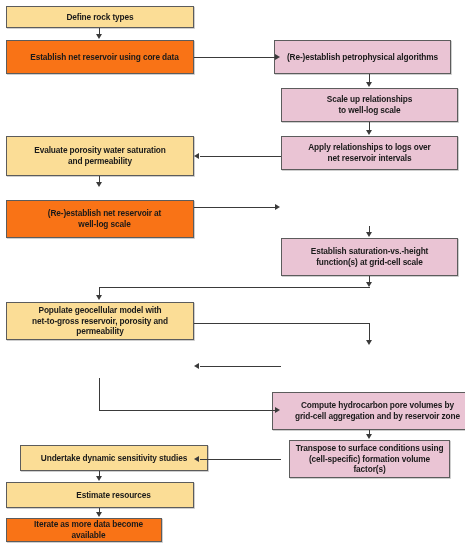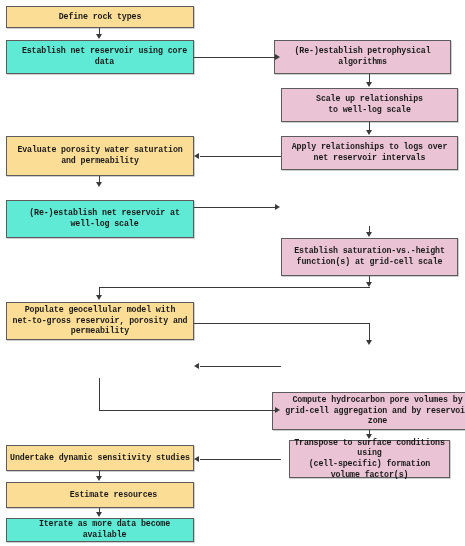--- a/index.html
+++ b/index.html
@@ -25,23 +25,23 @@
     text-align: center;
     font-size: 8.3px;
     font-weight: bold;
     line-height: 1.28;
     color: #1a1a1a;
     letter-spacing: -0.12px;
     padding: 0 3px;
     box-shadow: 0.8px 0.8px 0 rgba(120,120,120,0.45);
   }
   .node.yellow { background: #fbdd96; }
-  .node.green  { background: #5eead4; padding-left: 12px; }
+  .node.green  { background: #f97316; padding-left: 12px; }
   .node.pink   { background: #eac4d4; }
-  .node .txt { display: block; width: 100%; font-family: Liberation Mono, monospace; }
+  .node .txt { display: block; width: 100%; }
 
   
   .seg {
     position: absolute;
     background: #3a3a3a;
   }
   .seg.h { height: 1.3px; }
   .seg.v { width: 1.3px; }
 
   .arrow {
@@ -110,29 +110,29 @@
 
 
   <div class="node pink" style="left:272px; top:392px; width:211px; height:38px;">
     <span class="txt">Compute hydrocarbon pore volumes by<br>grid-cell aggregation and by reservoir zone</span>
   </div>
 
   <div class="node pink" style="left:289px; top:440px; width:161px; height:38px;">
     <span class="txt">Transpose to surface conditions using<br>(cell-specific) formation volume factor(s)</span>
   </div>
 
-  <div class="node yellow" style="left:6px; top:445px; width:188px; height:26px;">
+  <div class="node yellow" style="left:20px; top:445px; width:188px; height:26px;">
     <span class="txt">Undertake dynamic sensitivity studies</span>
   </div>
 
   <div class="node yellow" style="left:6px; top:482px; width:188px; height:26px;padding-left:30px;">
     <span class="txt">Estimate resources</span>
   </div>
 
-  <div class="node green" style="left:6px; top:518px; width:188px; height:24px;">
+  <div class="node green" style="left:6px; top:518px; width:156px; height:24px;">
     <span class="txt">Iterate as more data become available</span>
   </div>
 
   <div class="seg v" style="left:99px; top:28px; height:7px;"></div>
   <div class="arrow down" style="left:96px; top:34px;"></div>
 
   <div class="seg h" style="left:194px; top:57px; width:81px;"></div>
   <div class="arrow right" style="left:275px; top:53.5px;"></div>
 
   <div class="seg v" style="left:369px; top:74px; height:8px;"></div>

